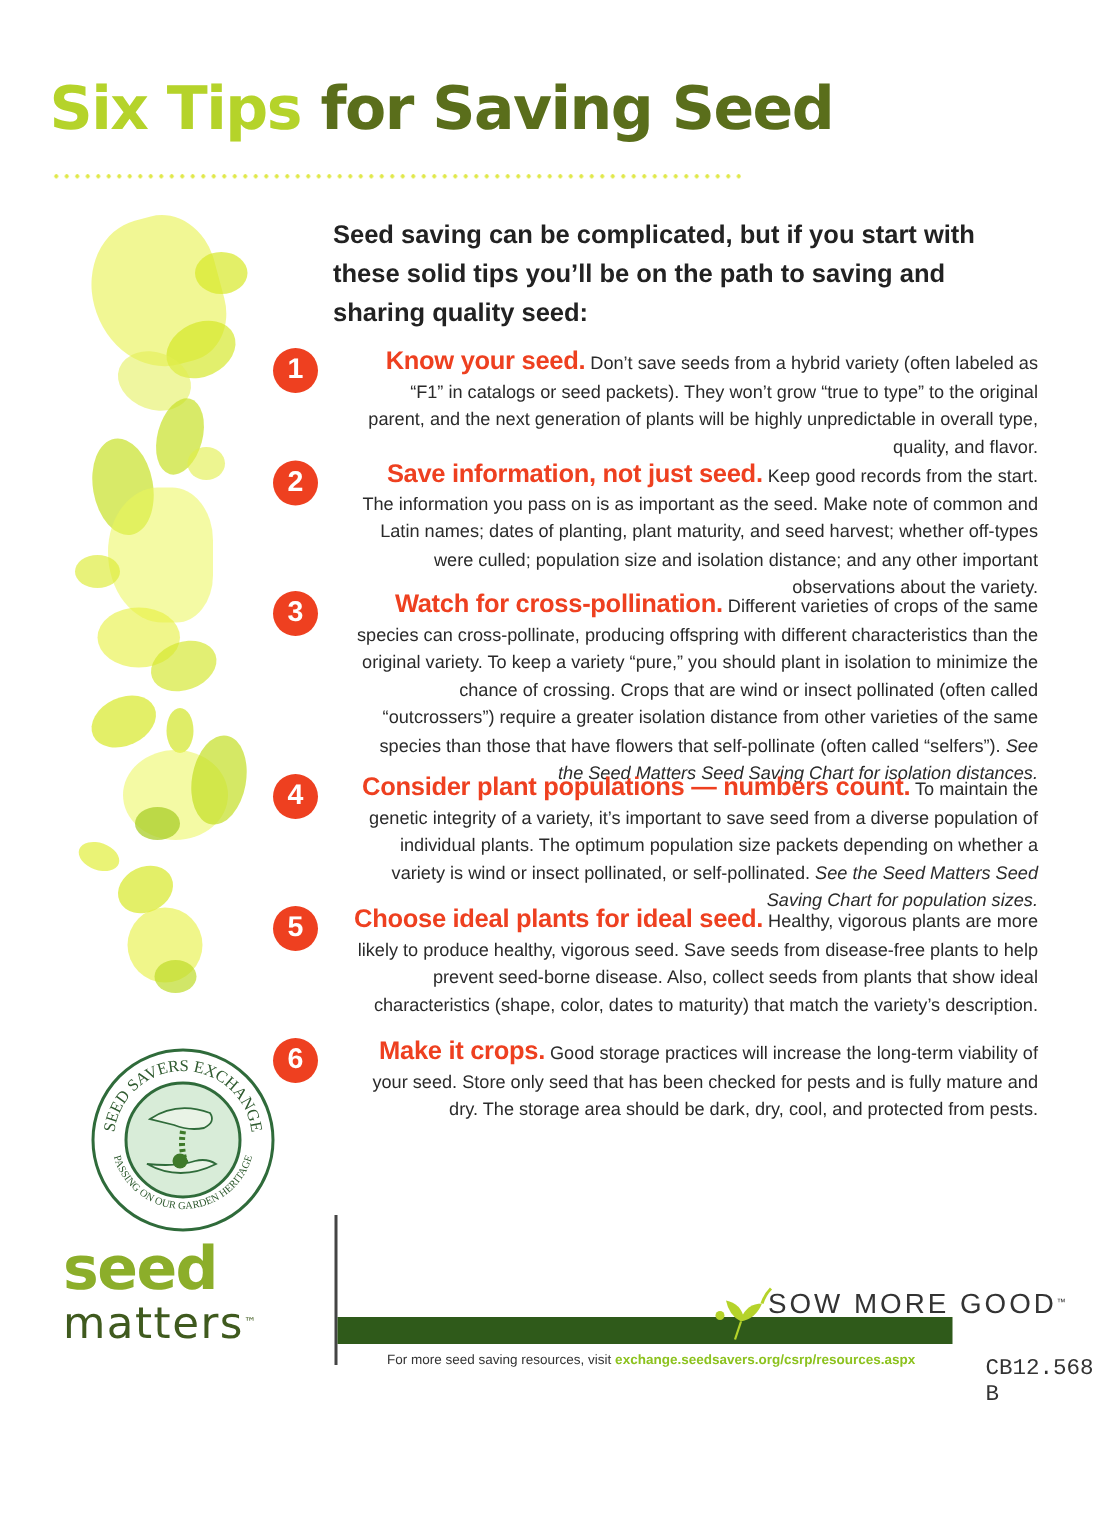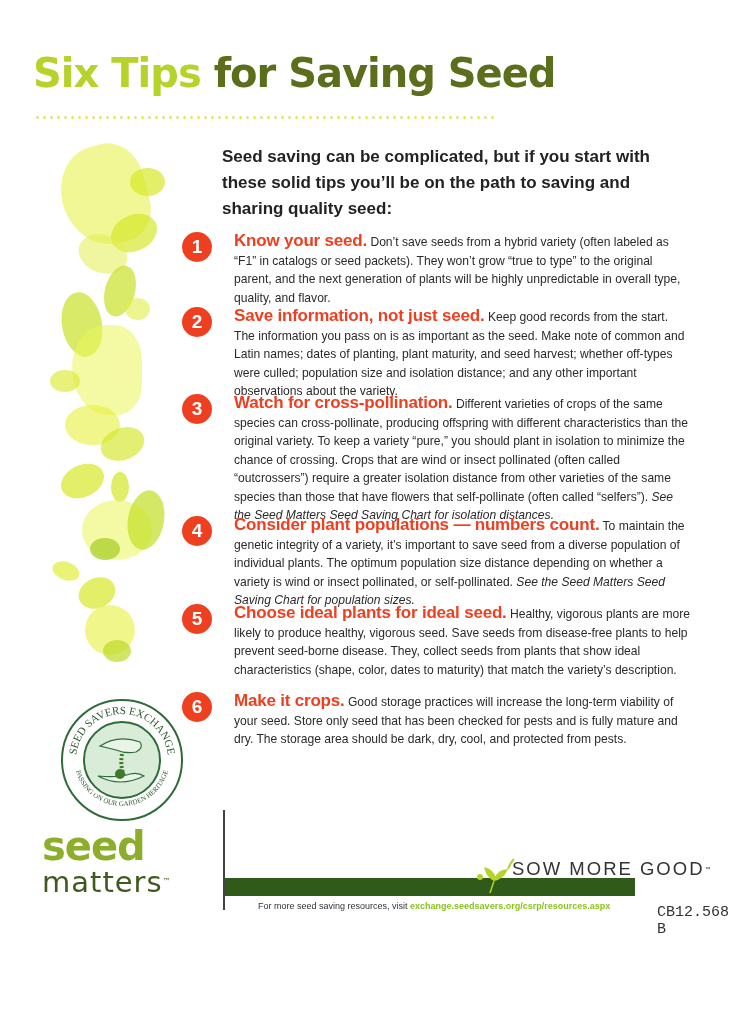--- a/index.html
+++ b/index.html
@@ -23,21 +23,21 @@
     position: absolute; left: 222px; top: 144px; width: 460px; margin: 0;
     font-family: "Liberation Sans", sans-serif; font-weight: bold; font-size: 17px; line-height: 26px; color: #222;
   }
   .tip { position: absolute; left: 182px; width: 510px; }
   .badge {
     position: absolute; left: 0; top: 0; width: 30px; height: 30px; border-radius: 50%;
     background: #ee4020; color: #fff; font-family: "Liberation Sans", sans-serif; font-weight: bold;
     font-size: 19px; line-height: 30px; text-align: center;
   }
   .tip-body {
-    margin-left: 52px; font-family: "Liberation Sans", sans-serif; font-size: 12.1px; line-height: 18.5px; color: #2a2a2a;
+    margin-left: 52px; font-family: "Liberation Sans", sans-serif; font-size: 12.1px; line-height: 18.5px; color: #2a2a2a; text-align: right;
   }
   .tip-head {
     font-family: "Liberation Sans", sans-serif; font-weight: bold; font-size: 17px; color: #ee4020; letter-spacing: -0.2px;
   }
   .tip-body em { font-style: italic; }
   .leaf { position: absolute; border-radius: 50% 50% 50% 50% / 60% 60% 40% 40%; }
   .logo-ssx {
     position: absolute; left: 60px; top: 698px; width: 124px; height: 124px;
   }
   .seed-word {
@@ -119,30 +119,30 @@
     <span class="tip-head">Watch for cross-pollination.</span>
     <span>Different varieties of crops of the same species can cross-pollinate, producing offspring with different characteristics than the original variety. To keep a variety “pure,” you should plant in isolation to minimize the chance of crossing. Crops that are wind or insect pollinated (often called “outcrossers”) require a greater isolation distance from other varieties of the same species than those that have flowers that self-pollinate (often called “selfers”).</span>
     <em>See the Seed Matters Seed Saving Chart for isolation distances.</em>
   </div>
 </div>
 
 <div class="tip" style="top:516px;">
   <div class="badge">4</div>
   <div class="tip-body">
     <span class="tip-head">Consider plant populations — numbers count.</span>
-    <span>To maintain the genetic integrity of a variety, it’s important to save seed from a diverse population of individual plants. The optimum population size distance depending on whether a variety is wind or insect pollinated, or self-pollinated.</span>
+    <span>To maintain the genetic integrity of a variety, it’s important to save seed from a diverse population of individual plants. The optimum population size packets depending on whether a variety is wind or insect pollinated, or self-pollinated.</span>
     <em>See the Seed Matters Seed Saving Chart for population sizes.</em>
   </div>
 </div>
 
 <div class="tip" style="top:604px;">
   <div class="badge">5</div>
   <div class="tip-body">
     <span class="tip-head">Choose ideal plants for ideal seed.</span>
-    <span>Healthy, vigorous plants are more likely to produce healthy, vigorous seed. Save seeds from disease-free plants to help prevent seed-borne disease. They, collect seeds from plants that show ideal characteristics (shape, color, dates to maturity) that match the variety’s description.</span>
+    <span>Healthy, vigorous plants are more likely to produce healthy, vigorous seed. Save seeds from disease-free plants to help prevent seed-borne disease. Also, collect seeds from plants that show ideal characteristics (shape, color, dates to maturity) that match the variety’s description.</span>
   </div>
 </div>
 
 <div class="tip" style="top:692px;">
   <div class="badge">6</div>
   <div class="tip-body">
     <span class="tip-head">Make it crops.</span>
     <span>Good storage practices will increase the long-term viability of your seed. Store only seed that has been checked for pests and is fully mature and dry. The storage area should be dark, dry, cool, and protected from pests.</span>
   </div>
 </div>

